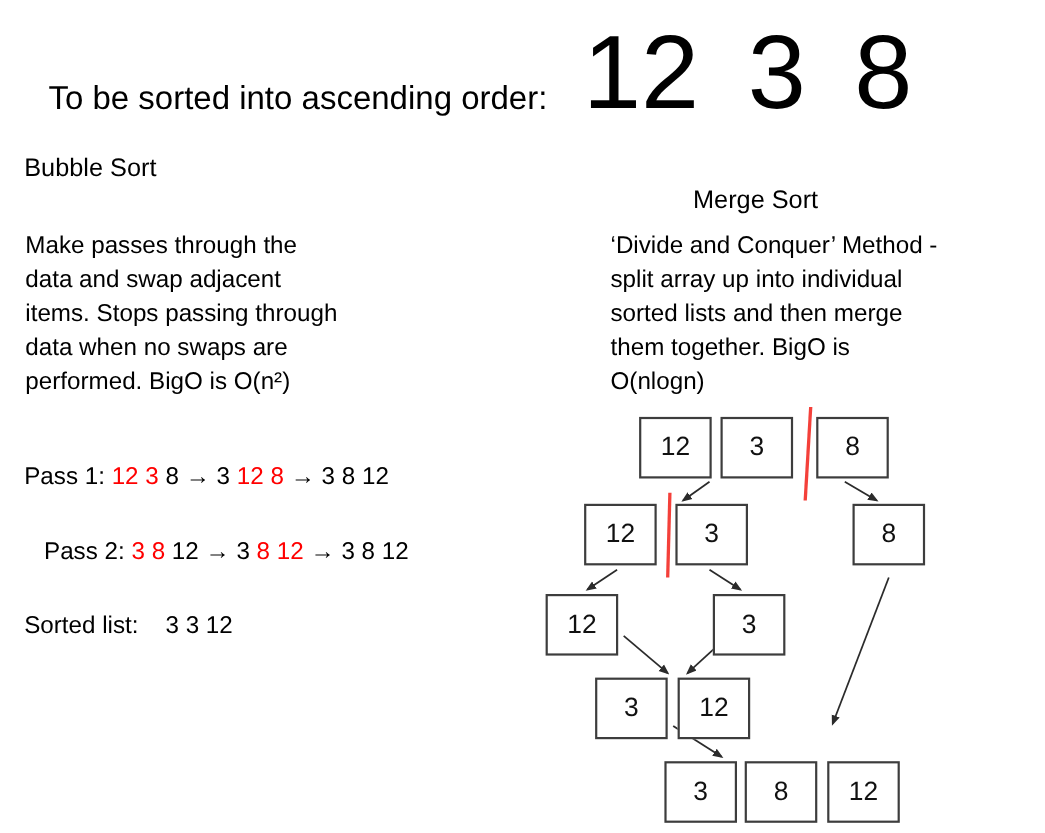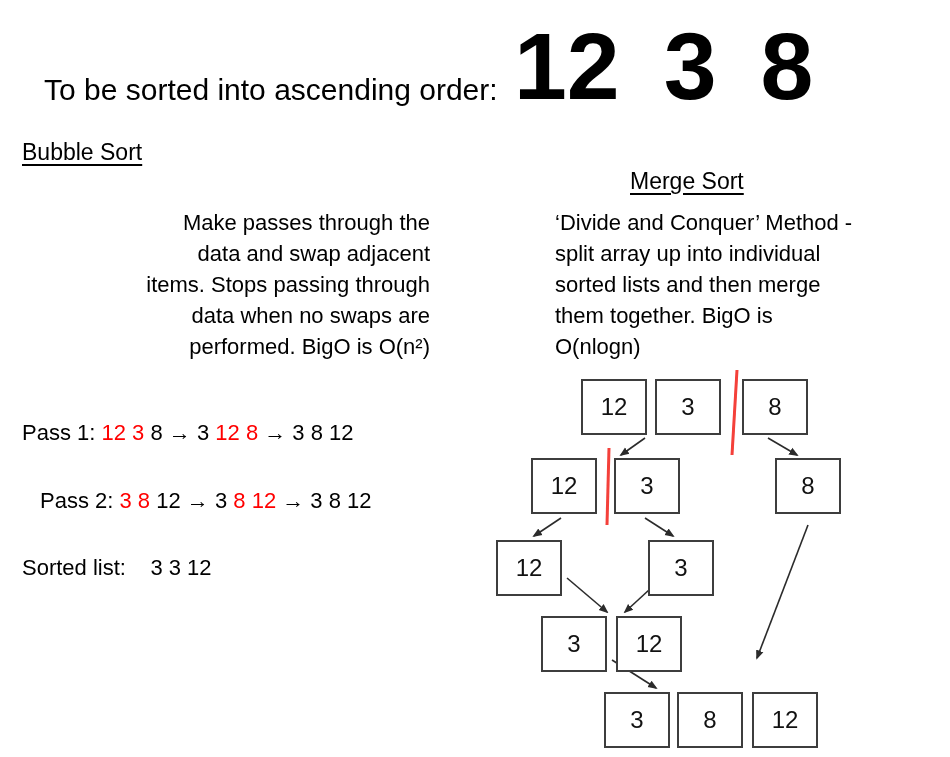--- a/index.html
+++ b/index.html
@@ -19,47 +19,46 @@
 
   #prompt-line {
     left: 44px;
     top: 76px;
     font-size: 30px;
     line-height: 28px;
     white-space: nowrap;
   }
 
   #initial-array {
-    left: 514px;
+    left: 530px;
     top: 16px;
     font-size: 95px;
     line-height: 100px;
     letter-spacing: 0px;
     white-space: nowrap;
-    font-weight: 700;
+    font-weight: 400;
   }
   #initial-array .num { display: inline-block; }
   #initial-array .gap { display: inline-block; width: 44px; }
 
   .col-heading {
     font-size: 23px;
     line-height: 28px;
-    text-decoration: underline;
     text-underline-offset: 4px;
     white-space: nowrap;
   }
   #bubble-heading { left: 22px; top: 138px; }
   #merge-heading  { left: 630px; top: 138px; margin-top: 29px; }
 
   .body-text {
     font-size: 22px;
     line-height: 31px;
     white-space: pre-line;
   }
-  #bubble-desc { left: 10px; top: 207px; width: 420px; text-align: right; }
+  #bubble-desc { left: 23px; top: 207px; width: 420px; }
   #merge-desc  { left: 555px; top: 207px; width: 400px; }
 
   .pass-line {
     font-size: 22px;
     line-height: 28px;
     white-space: nowrap;
   }
   #pass-1      { left: 22px; top: 419px; }
   #pass-2      { left: 40px; top: 487px; }
   #sorted-line { left: 22px; top: 554px; }

